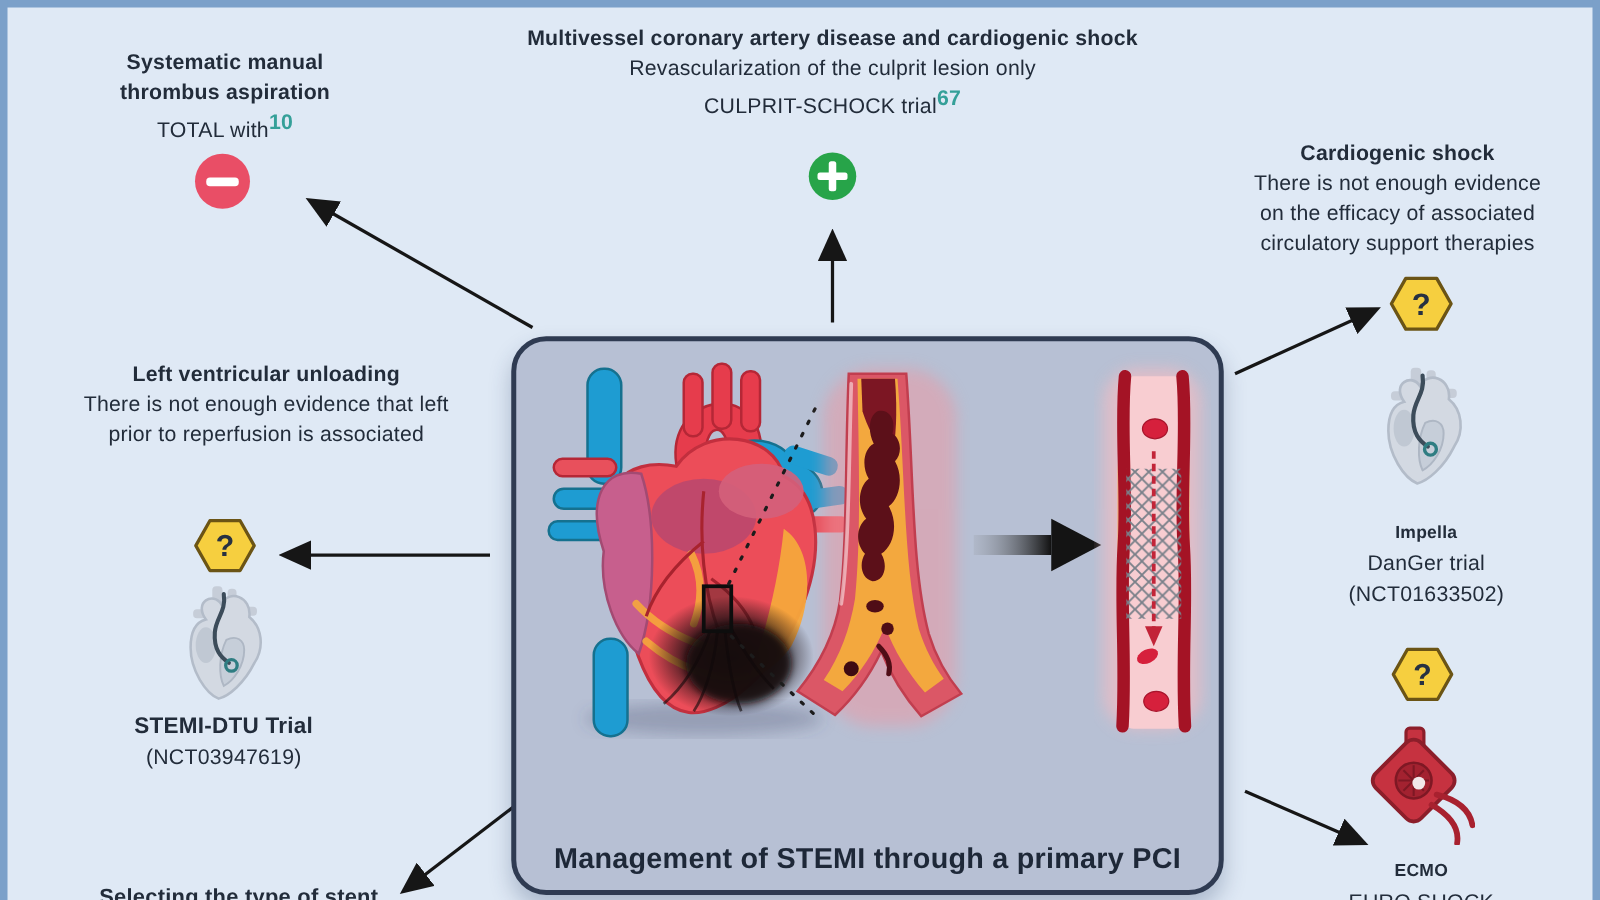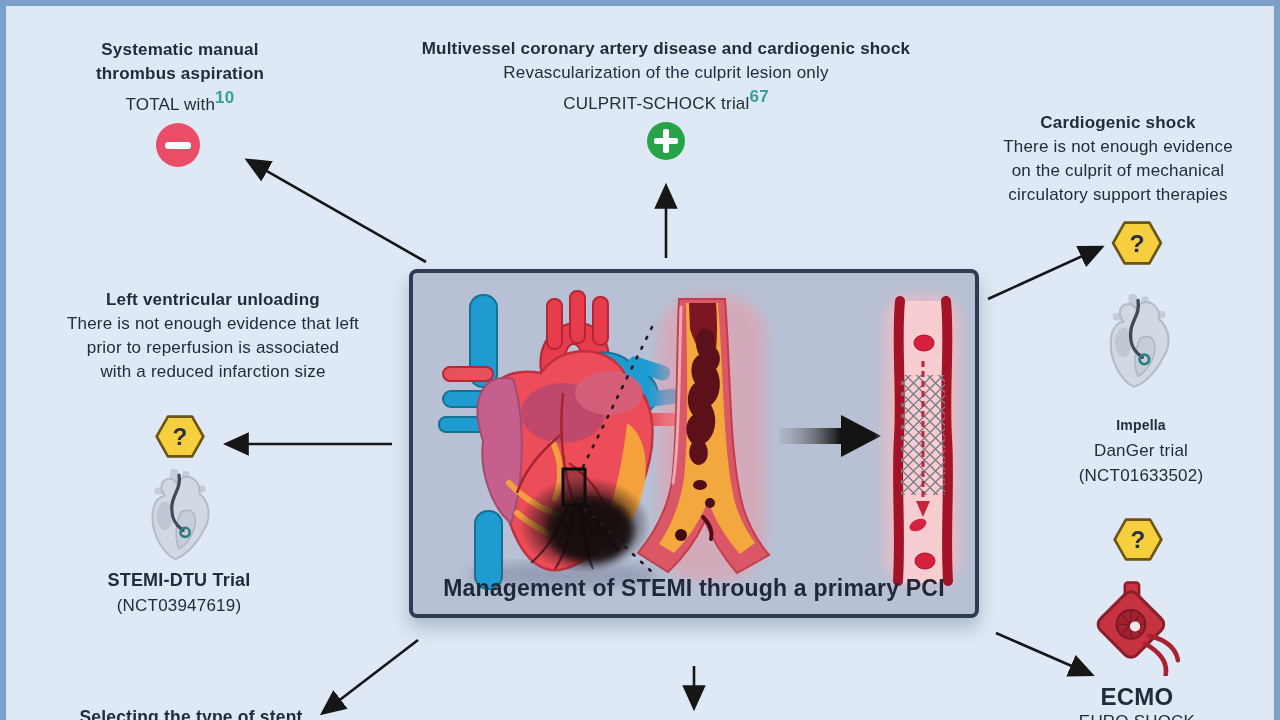--- a/index.html
+++ b/index.html
@@ -12,22 +12,22 @@
   .b{font-weight:700;}
   sup.ref{color:#35a099;font-size:17px;font-weight:600;}
   .icon{position:absolute;}
   .circle-icon{border-radius:50%;display:flex;align-items:center;justify-content:center;}
   .minus-bar{width:26px;height:7px;background:#fff;border-radius:3px;}
   .plus-wrap{position:relative;width:100%;height:100%;}
   .plus-wrap span{position:absolute;background:#fff;border-radius:2px;}
   .plus-h{width:24px;height:6px;left:7px;top:16px;}
   .plus-v{width:6px;height:24px;left:16px;top:7px;}
   .center-box{
-    position:absolute;left:403px;top:263px;width:570px;height:349px;box-sizing:border-box;
-    background:#b7c0d4;border:4px solid #2f3b52;border-radius:8px;
+    position:absolute;left:403px;top:263px;width:570px;height:447px;box-sizing:border-box;
+    background:#b7c0d4;border:4px solid #2f3b52;border-radius:28px;
     box-shadow:0 10px 18px rgba(40,60,100,.28);
     text-decoration:underline;
   }
   .center-title{
     position:absolute;left:0;right:0;bottom:12px;text-align:center;
     font-size:23px;font-weight:700;color:#1e2838;letter-spacing:.2px;
   }
   svg{display:block;}
   .overlay{position:absolute;left:0;top:0;pointer-events:none;}
   .small-label{font-size:17px;line-height:25px;}
@@ -54,48 +54,47 @@
 
   <div class="note" style="left:38px;top:32px;width:272px;">
     <div class="b">Systematic manual</div>
     <div class="b">thrombus aspiration</div>
     <div><span>TOTAL with</span><sup class="ref">10</sup></div>
   </div>
   <div class="icon circle-icon" style="left:150px;top:117px;width:44px;height:44px;background:#e94e66;">
     <div class="minus-bar"></div>
   </div>
 
-  <div class="note" style="left:400px;top:31px;width:520px;">
+  <div class="note" style="left:400px;top:13px;width:520px;">
     <div class="b">Multivessel coronary artery disease and cardiogenic shock</div>
     <div>Revascularization of the culprit lesion only</div>
     <div><span>CULPRIT-SCHOCK trial</span><sup class="ref">67</sup></div>
   </div>
   <div class="icon circle-icon" style="left:641px;top:116px;width:38px;height:38px;background:#27a449;">
     <div class="plus-wrap">
         <span class="plus-h"></span>
         <span class="plus-v"></span>
       </div>
   </div>
 
   <div class="note" style="left:968px;top:105px;width:288px;">
     <div class="b">Cardiogenic shock</div>
     <div>There is not enough evidence</div>
-    <div>on the culprit of mechanical</div>
+    <div>on the efficacy of associated</div>
     <div>circulatory support therapies</div>
   </div>
   <svg class="icon" style="left:1104px;top:214px;" width="54" height="46" viewBox="0 0 60 52">
     <polygon points="16,3 44,3 57,26 44,49 16,49 3,26" fill="#f6cf3f" stroke="#6b5415" stroke-width="3" stroke-linejoin="round"></polygon>
     <text x="30" y="36" text-anchor="middle" font-family="Liberation Sans, sans-serif" font-size="28" font-weight="700" fill="#273142">?</text>
   </svg>
 
   <div class="note" style="left:14px;top:282px;width:386px;">
     <div class="b">Left ventricular unloading</div>
     <div>There is not enough evidence that left</div>
     <div>prior to reperfusion is associated</div>
-    <div>with a reduced infarction size</div>
   </div>
   <svg class="icon" style="left:148px;top:408px;" width="52" height="45" viewBox="0 0 60 52">
     <polygon points="16,3 44,3 57,26 44,49 16,49 3,26" fill="#f6cf3f" stroke="#6b5415" stroke-width="3" stroke-linejoin="round"></polygon>
     <text x="30" y="36" text-anchor="middle" font-family="Liberation Sans, sans-serif" font-size="28" font-weight="700" fill="#273142">?</text>
   </svg>
 
   <svg class="icon" style="left:136px;top:461px;" width="72" height="97" viewBox="0 0 70 95">
     <g stroke-linecap="round">
       <rect x="27" y="2" width="8" height="16" rx="3" fill="#c6cdd8"></rect>
       <rect x="39" y="4" width="7" height="13" rx="3" fill="#c6cdd8"></rect>
@@ -139,21 +138,21 @@
   <svg class="icon" style="left:1082px;top:572px;" width="92" height="98" viewBox="0 0 90 95">
     <rect x="36" y="4" width="14" height="16" rx="3" fill="#c63240" stroke="#8c1e2a" stroke-width="2.5"></rect>
     <rect x="17" y="20" width="50" height="50" rx="8" transform="rotate(45 42 45)" fill="#c63240" stroke="#8c1e2a" stroke-width="3"></rect>
     <circle cx="42" cy="45" r="14" fill="#a32230" stroke="#7e1824" stroke-width="2"></circle>
     <path d="M30,45 H54 M42,33 V57 M34,37 L50,53 M50,37 L34,53" stroke="#7e1824" stroke-width="1.6"></path>
     <circle cx="46" cy="47" r="5" fill="#f2e8e9"></circle>
     <path d="M60,56 C76,60 86,68 88,80" stroke="#a8212f" stroke-width="4.5" fill="none" stroke-linecap="round"></path>
     <path d="M56,64 C70,72 78,82 76,94" stroke="#a8212f" stroke-width="4.5" fill="none" stroke-linecap="round"></path>
   </svg>
   <div class="note small-label" style="left:1041px;top:678px;width:180px;">
-    <div class="b" style="font-size:24px;">ECMO</div>
+    <div class="b" style="font-size:14px;">ECMO</div>
     <div>EURO SHOCK</div>
   </div>
 
   <div class="note b" style="left:50px;top:699px;width:270px;font-size:17.5px;">Selecting the type of stent</div>
   <div class="note b" style="left:540px;top:711px;width:300px;font-size:17.5px;">Complete revascularization</div>
 
   <div class="center-box">
     <svg width="562" height="357" viewBox="0 0 562 357">
       <defs>
         <radialGradient id="infarct">

